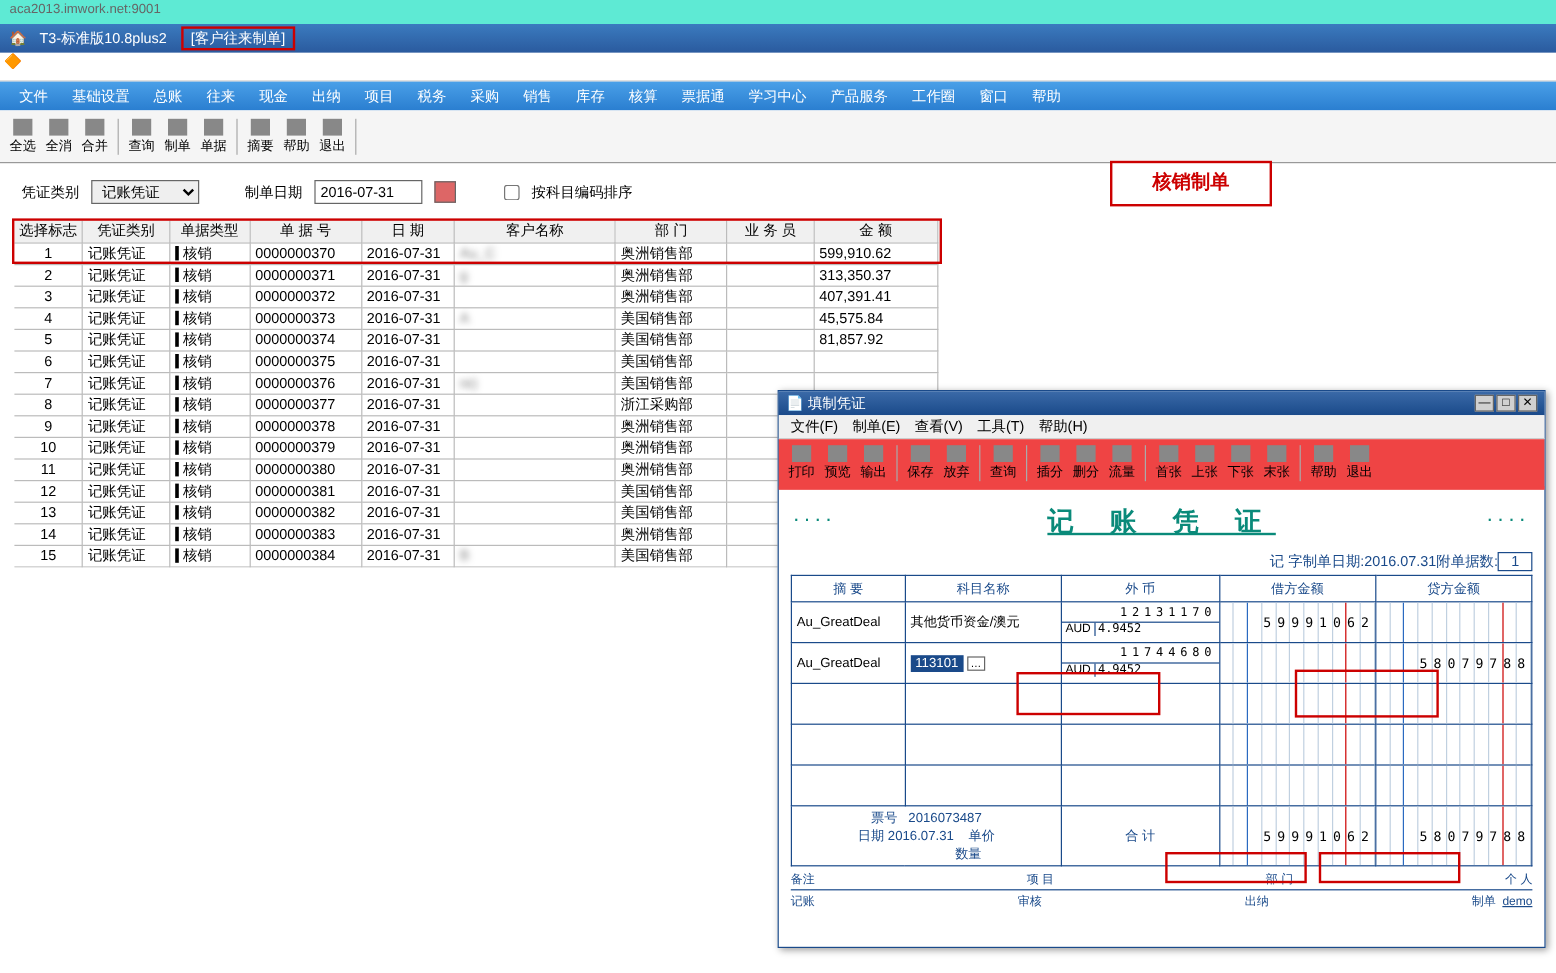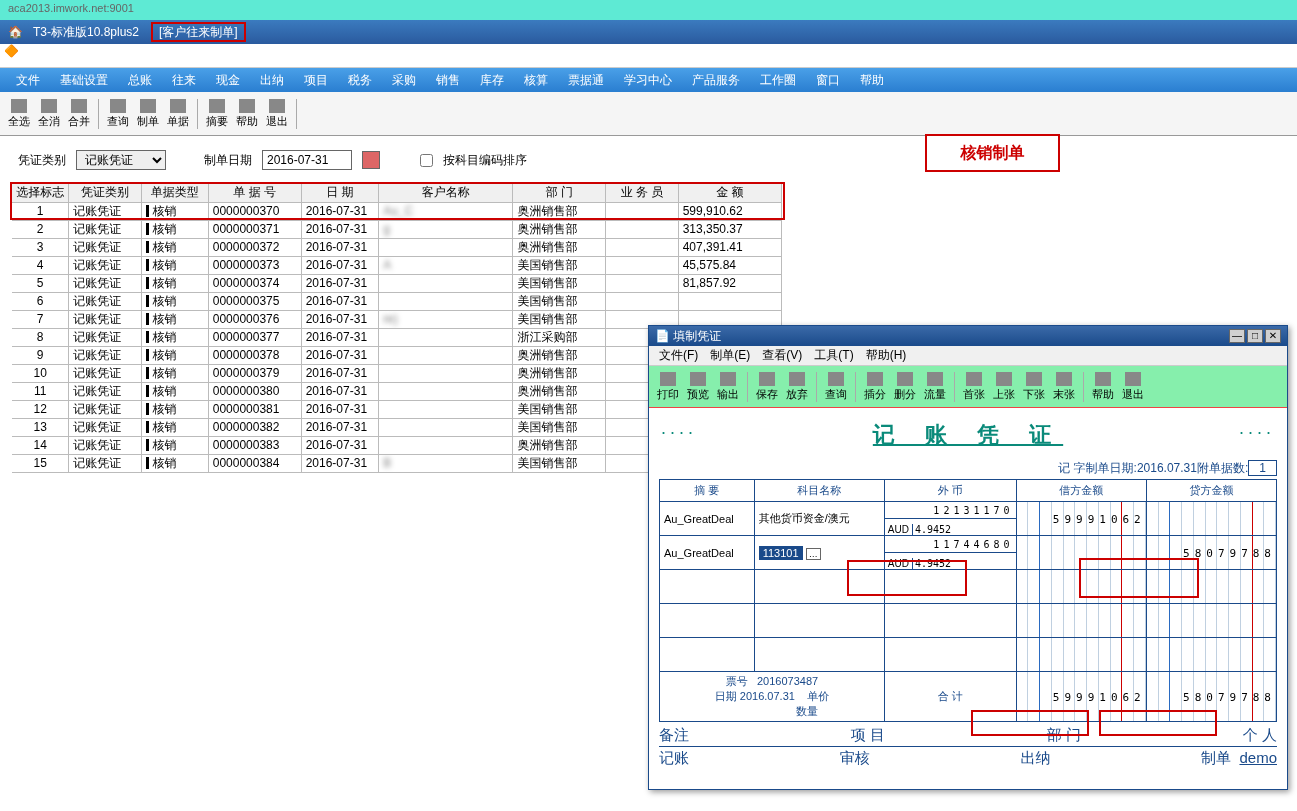--- a/index.html
+++ b/index.html
@@ -20,40 +20,40 @@
 .table-wrap { margin:0 12px; position:relative; }
 .tbl { border-collapse:collapse; width:770px; table-layout:fixed; }
 .tbl th, .tbl td { border:1px solid #bbb; border-top:none; border-left:none; height:18px; font-size:12px; padding:0 4px; text-align:left; white-space:nowrap; overflow:hidden; }
 .tbl th { background:#f0f0f0; text-align:center; font-weight:normal; }
 .voucher-win { position:absolute; left:648px; top:325px; width:640px; height:465px; background:#fff; border:1px solid #1a4a8a; box-shadow:2px 2px 6px rgba(0,0,0,0.4); z-index:100; }
 .vw-title { background:linear-gradient(#3b6aa8,#1a4a8a); color:#fff; height:20px; display:flex; align-items:center; padding:0 6px; font-size:12px; justify-content:space-between; }
 .vw-title .wctrl { display:flex; gap:2px; }
 .vw-title .wctrl div { width:16px; height:14px; background:#d0d0d0; border:1px solid #666; font-size:10px; text-align:center; line-height:12px; color:#000; cursor:pointer; }
 .vw-menu { height:20px; background:#f0f0f0; border-bottom:1px solid #ccc; font-size:12px; padding:0 6px; display:flex; gap:4px; align-items:center; }
 .vw-menu span { padding:0 4px; cursor:pointer; }
-.vw-tool { height:42px; background:#86efac; border-bottom:1px solid #ef4444; display:flex; align-items:center; padding:0 4px; }
+.vw-tool { height:42px; background:#ef4444; border-bottom:3px solid #ef4444; display:flex; align-items:center; padding:0 4px; }
 .voucher-body { padding:8px 10px; position:relative; }
 .voucher-title { text-align:center; color:#0a8a7a; font-size:22px; font-weight:bold; letter-spacing:12px; text-decoration:underline; margin:4px 0 10px; }
 .voucher-body .dots { position:absolute; top:10px; color:#0a8a7a; font-size:18px; letter-spacing:4px; }
 .vhead { display:flex; justify-content:flex-end; font-size:12px; color:#1a4a8a; margin:2px 0; }
 .vtable { width:100%; border-collapse:collapse; font-size:11px; }
 .vtable td, .vtable th { border:1px solid #1a4a8a; height:30px; padding:0; text-align:center; position:relative; }
 .vtable th { color:#1a4a8a; font-weight:normal; height:22px; }
 .money-cell { position:relative; overflow:hidden; height:100%; }
 .money-cell .lines { position:absolute; inset:0; display:flex; }
 .money-cell .lines span { flex:1; border-right:1px solid #c0d0e0; }
 .money-cell .lines span.r { border-right:1px solid #c00; }
 .money-cell .lines span.b { border-right:1px solid #2a6ac0; }
 .money-cell .val { position:absolute; right:0; top:50%; transform:translateY(-50%); letter-spacing:5px; color:#000; font-family:monospace; }
 .fc-cell { display:flex; flex-direction:column; height:100%; font-size:10px; }
 .fc-cell .top { flex:1; border-bottom:1px solid #1a4a8a; display:flex; align-items:center; }
-.fc-cell .bot { flex:1; display:flex; align-items:flex-end; }
+.fc-cell .bot { flex:1; display:flex; align-items:flex-start; }
 .fc-cell .ccy { width:28px; border-right:1px solid #1a4a8a; text-align:center; }
 .fc-cell .amt { flex:1; text-align:right; padding-right:2px; letter-spacing:4px; font-family:monospace; }
-.vfoot { font-size:15px; color:#1a4a8a; margin-top:4px; }
+.vfoot { font-size:10px; color:#1a4a8a; margin-top:4px; }
 .vfoot .row { display:flex; justify-content:space-between; margin:1px 0; }
 .subject-sel { background:#1a4a8a; color:#fff; padding:1px 4px; }
 .blur { color:transparent; text-shadow:0 0 5px rgba(0,0,0,0.5); }
 </style>
 </head>
 <body>
 
 <div style="height:20px;background:#5eead4;font-size:11px;color:#666;padding:2px 8px;">aca2013.imwork.net:9001</div>
 
 <div class="titlebar">

